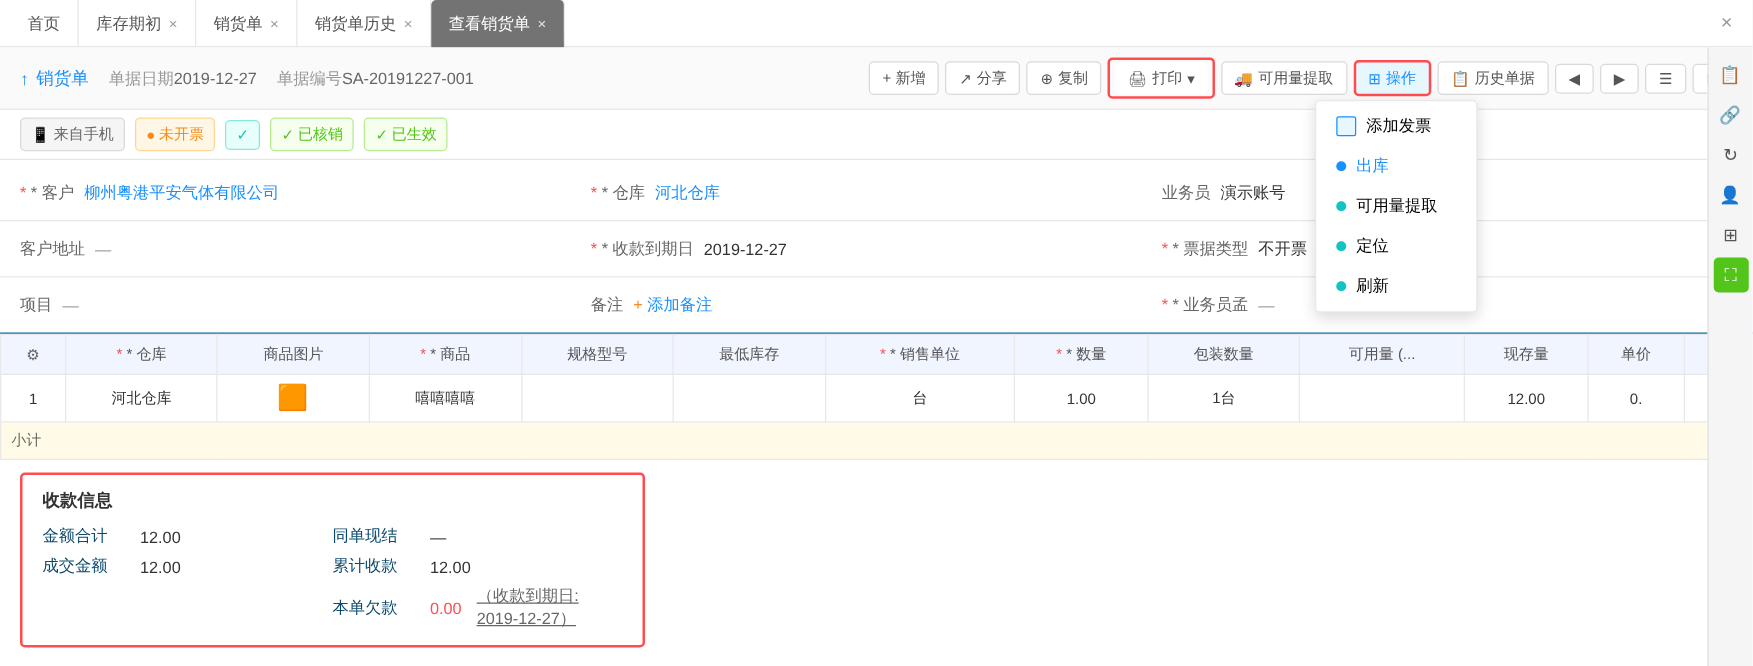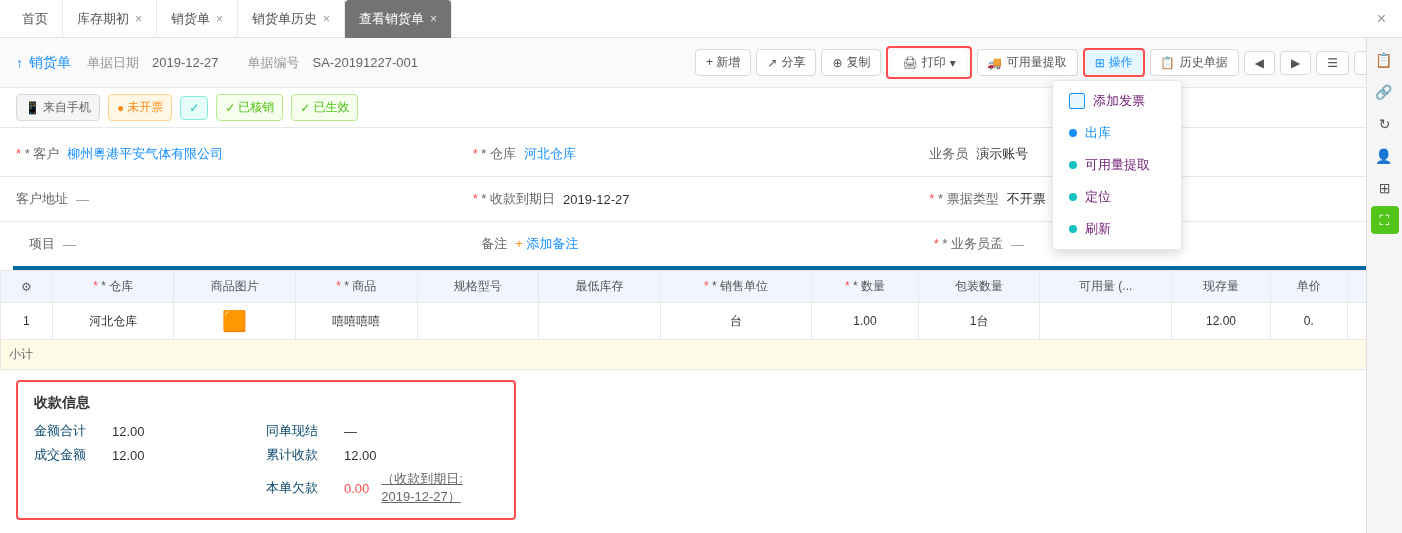--- a/index.html
+++ b/index.html
@@ -46,21 +46,21 @@
       padding: 8px 16px;
       border-bottom: 1px solid #e8e8e8;
       background: #fafafa;
       gap: 16px;
     }
     .doc-title {
       display: flex; align-items: center; gap: 6px;
       font-weight: 500; color: #1890ff; font-size: 14px;
       white-space: nowrap;
     }
-    .doc-meta { display: flex; align-items: center; gap: 13px; color: #666; font-size: 13px; }
+    .doc-meta { display: flex; align-items: center; gap: 0; color: #666; font-size: 13px; }
     .doc-meta span { white-space: nowrap; }
     .doc-meta .meta-label { color: #999; }
 
     
     .toolbar {
       display: flex; align-items: center;
       margin-left: auto; gap: 5px;
     }
     .btn {
       display: flex; align-items: center; gap: 4px;
@@ -147,21 +147,21 @@
     
     .op-dropdown {
       position: absolute; top: 42px; right: 220px;
       background: #fff; border: 1px solid #e8e8e8;
       border-radius: 4px; box-shadow: 0 4px 12px rgba(0,0,0,0.15);
       z-index: 100; min-width: 130px;
       padding: 4px 0;
     }
     .op-dropdown-item {
       display: flex; align-items: center; gap: 8px;
-      padding: 7px 16px; cursor: pointer; font-size: 13px; color: #701a75;
+      padding: 7px 16px; cursor: pointer; font-size: 13px; color: #000000;
     }
     .op-dropdown-item .dot { width: 8px; height: 8px; border-radius: 50%; }
     .dot-blue { background: #1890ff; }
     .dot-cyan { background: #13c2c2; }
 
     
     .highlight-box {
       border: 2px solid #ff4d4f;
       border-radius: 4px;
       padding: 2px 4px;
@@ -319,21 +319,21 @@
     </div>
     <div class="form-row">
       <span class="form-label">
         <span style="color:#ff4d4f">*</span>
         <span>* 票据类型</span>
       </span>
       <span class="form-value">不开票</span>
     </div>
   </div>
 
-  <div class="form-area2" style="border-bottom:4px solid #0369a1;margin-left:13px;">
+  <div class="form-area2" style="border-bottom:1px solid #0369a1;">
     <div class="form-row">
       <span class="form-label">项目</span>
       <span class="form-value form-dash">—</span>
     </div>
     <div class="form-row">
       <span class="form-label">备注</span>
       <span class="form-value form-link">
         <span style="color:#fa8c16">+</span>
         <span>添加备注</span>
       </span>

